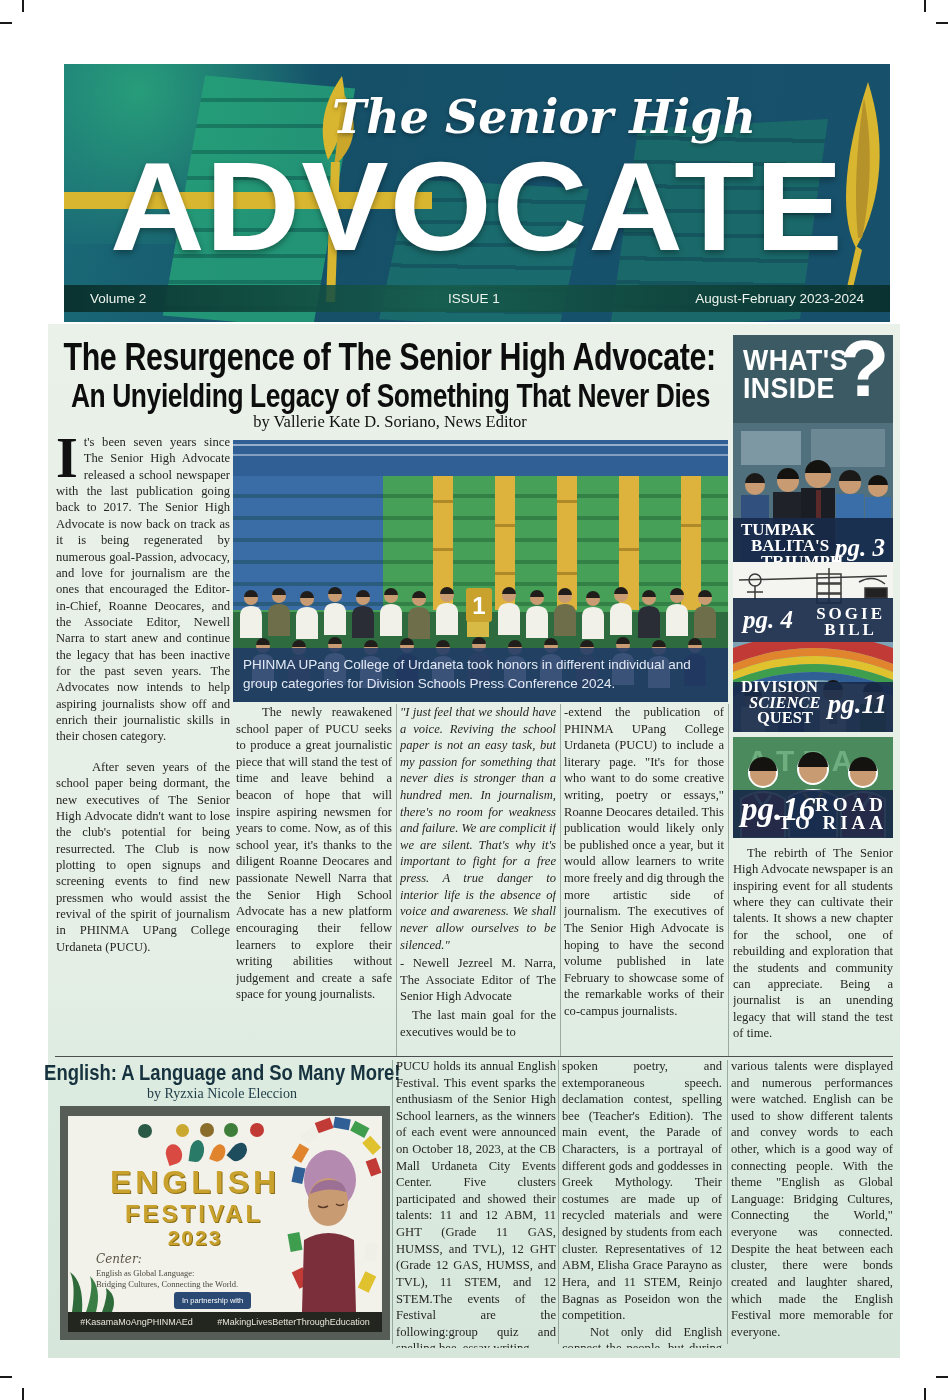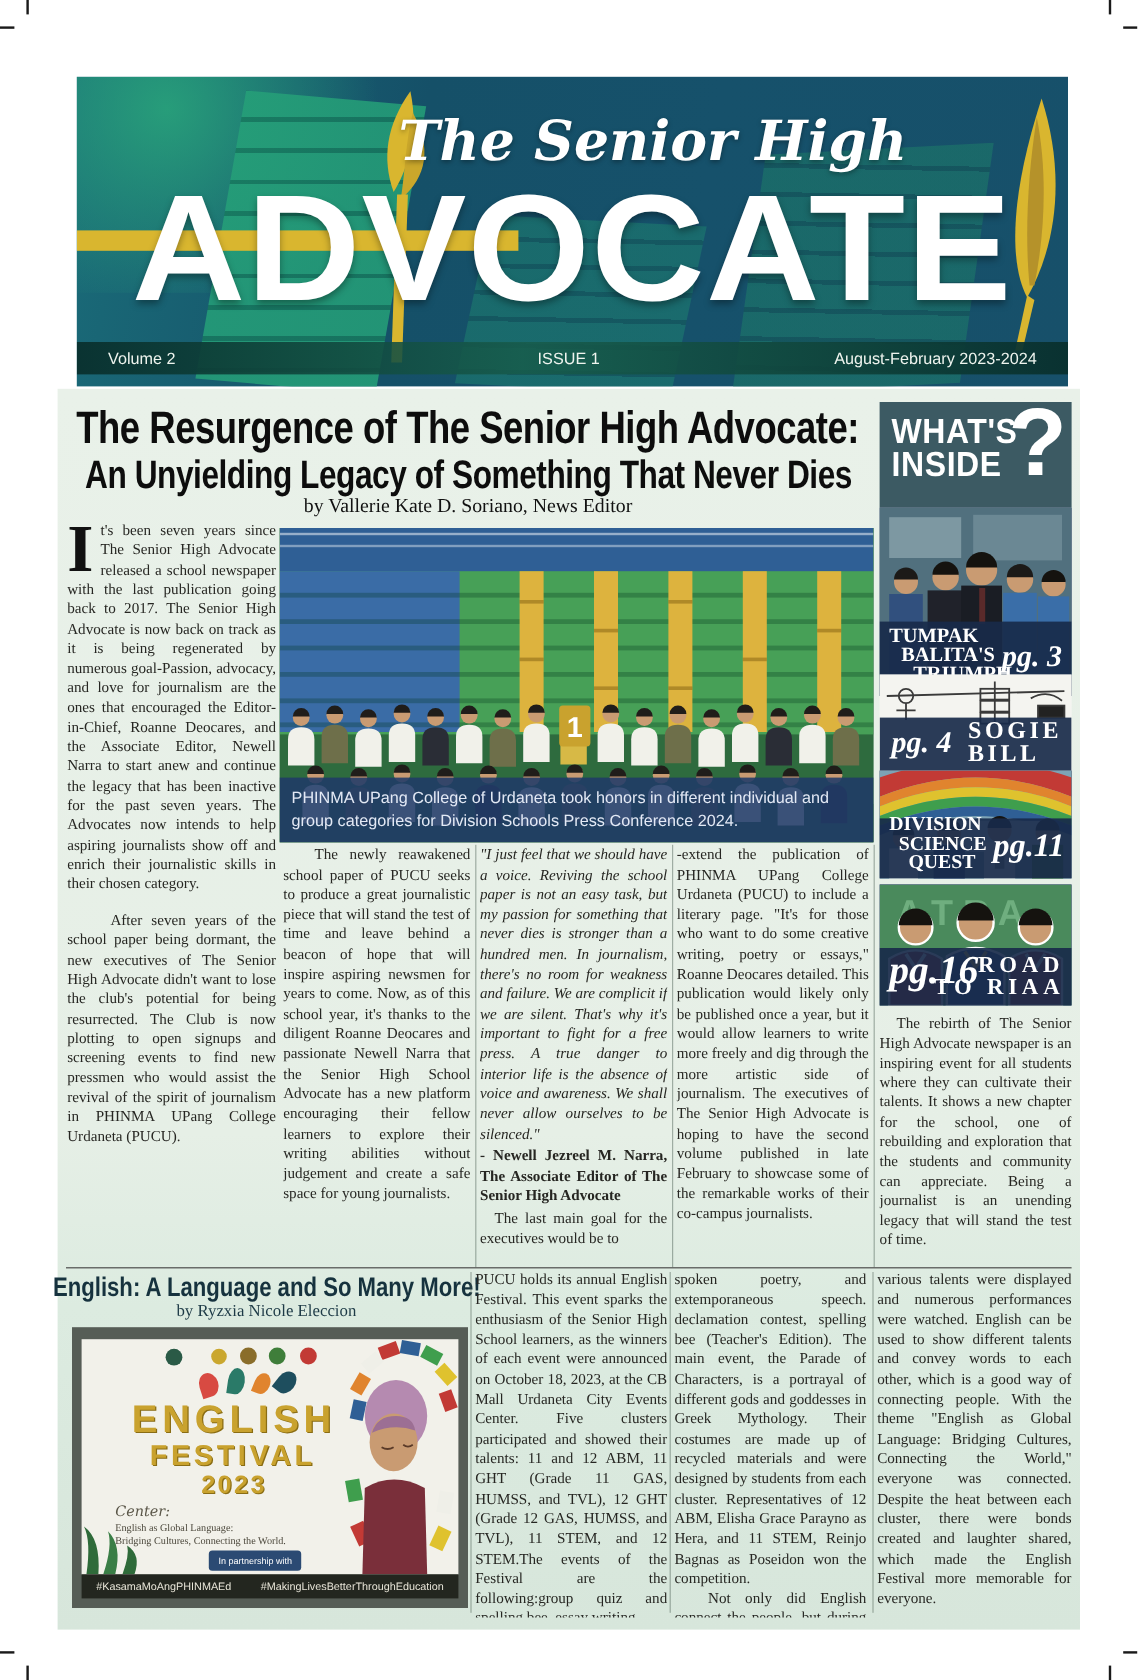--- a/index.html
+++ b/index.html
@@ -55,21 +55,21 @@
   .dropcap{float:left;font-size:56px;line-height:.82;font-weight:bold;padding:2px 6px 0 0;color:#111;}
   .photo{left:233px;top:440px;width:495px;height:262px;overflow:hidden;background:#2e6b3e;}
   .caption{position:absolute;left:0;bottom:0;width:475px;padding:7px 10px 8px 10px;
     background:rgba(32,58,104,.88);color:#e3e9f5;font-family:"Liberation Sans", sans-serif;
     font-size:13.5px;line-height:1.45;}
   .midcol{top:704px;height:352px;}
   .col2{left:236px;width:156px;}
   .col2 p{margin:0;text-indent:26px;}
   .col3{left:400px;width:156px;}
   .quote{font-style:italic;margin:0;}
-  .attrib{font-weight:bold;margin:2px 0 0 0;}
+  .attrib{font-weight:normal;margin:2px 0 0 0;}
   .col3 p.cont{margin:2px 0 0 0;text-indent:12px;}
   .col4{left:564px;width:160px;}
   .col4 p{margin:0;}
   .vrule{width:1px;background:rgba(70,90,80,.45);}
   .hrule{left:55px;top:1056px;width:838px;height:1px;background:#4d4d4d;}
   
   .inside-hdr{left:733px;top:335px;width:160px;height:88px;background:#3c5a63;color:#fff;overflow:hidden;}
   .inside-title{position:absolute;left:10px;top:12px;font-family:"Liberation Sans", sans-serif;
     font-weight:bold;font-size:29px;line-height:.95;letter-spacing:.5px;transform:scaleX(.92);
     transform-origin:left;}
@@ -351,21 +351,21 @@
           <rect x="84" y="32" width="24" height="9"></rect>
           <circle cx="22" cy="18" r="6"></circle>
           <line x1="22" y1="24" x2="22" y2="38"></line>
           <line x1="14" y1="30" x2="30" y2="30"></line>
           <path d="M126,20 q14,-8 26,2"></path>
           <rect x="132" y="26" width="22" height="10" fill="#222"></rect>
         </g>
       </svg>
       <div class="band" style="height:44px;"></div>
       <div class="pgref" style="left:10px;bottom:8px;font-size:25px;">pg. 4</div>
-      <div class="card-label" style="right:8px;bottom:4px;font-size:20px;letter-spacing:3px;text-align:left;">
+      <div class="card-label" style="right:8px;bottom:4px;font-size:17px;letter-spacing:3px;text-align:center;">
         <div>SOGIE</div>
         <div>BILL</div>
       </div>
     </div>
 
     <div class="abs card" style="top:642px;height:90px;">
       <svg width="160" height="95" viewBox="0 0 160 95">
         <rect width="160" height="95" fill="#7da3b5"></rect>
         <path d="M0,22 Q80,-10 160,22 L160,6 Q80,-22 0,6 Z" fill="#c23a35"></path>
         <path d="M0,30 Q80,-2 160,30 L160,22 Q80,-10 0,22 Z" fill="#e0842e"></path>
@@ -385,21 +385,21 @@
             <rect x="87" y="60" width="26" height="35" fill="#f1f1ea"></rect>
             <rect x="96" y="62" width="8" height="20" fill="#8a8a80"></rect>
           <circle cx="140" cy="52" r="10" fill="#c99b72"></circle>
             <path d="M130,50 a10,10 0 0 1 20,0 z" fill="#1c1a18"></path>
             <rect x="127" y="62" width="26" height="33" fill="#3f7e3a"></rect>
         </g>
       </svg>
       <div class="band" style="height:50px;"></div>
       <div class="card-label" style="left:8px;bottom:6px;font-size:16.5px;">
         <div>DIVISION</div>
-        <div style="margin-left:8px;">SCIENCE</div>
+        <div style="margin-left:8px;font-style:italic;">SCIENCE</div>
         <div style="margin-left:16px;">QUEST</div>
       </div>
       <div class="pgref" style="right:6px;bottom:12px;font-size:27px;">pg.11</div>
     </div>
 
     <div class="abs card" style="top:737px;height:101px;">
       <svg width="160" height="101" viewBox="0 0 160 101">
         <rect width="160" height="101" fill="#4a8a5c"></rect>
         <text x="14" y="34" font-family="Liberation Sans, sans-serif" font-size="30" font-weight="bold" fill="#6fae7f">A T R A</text>
         <g>

